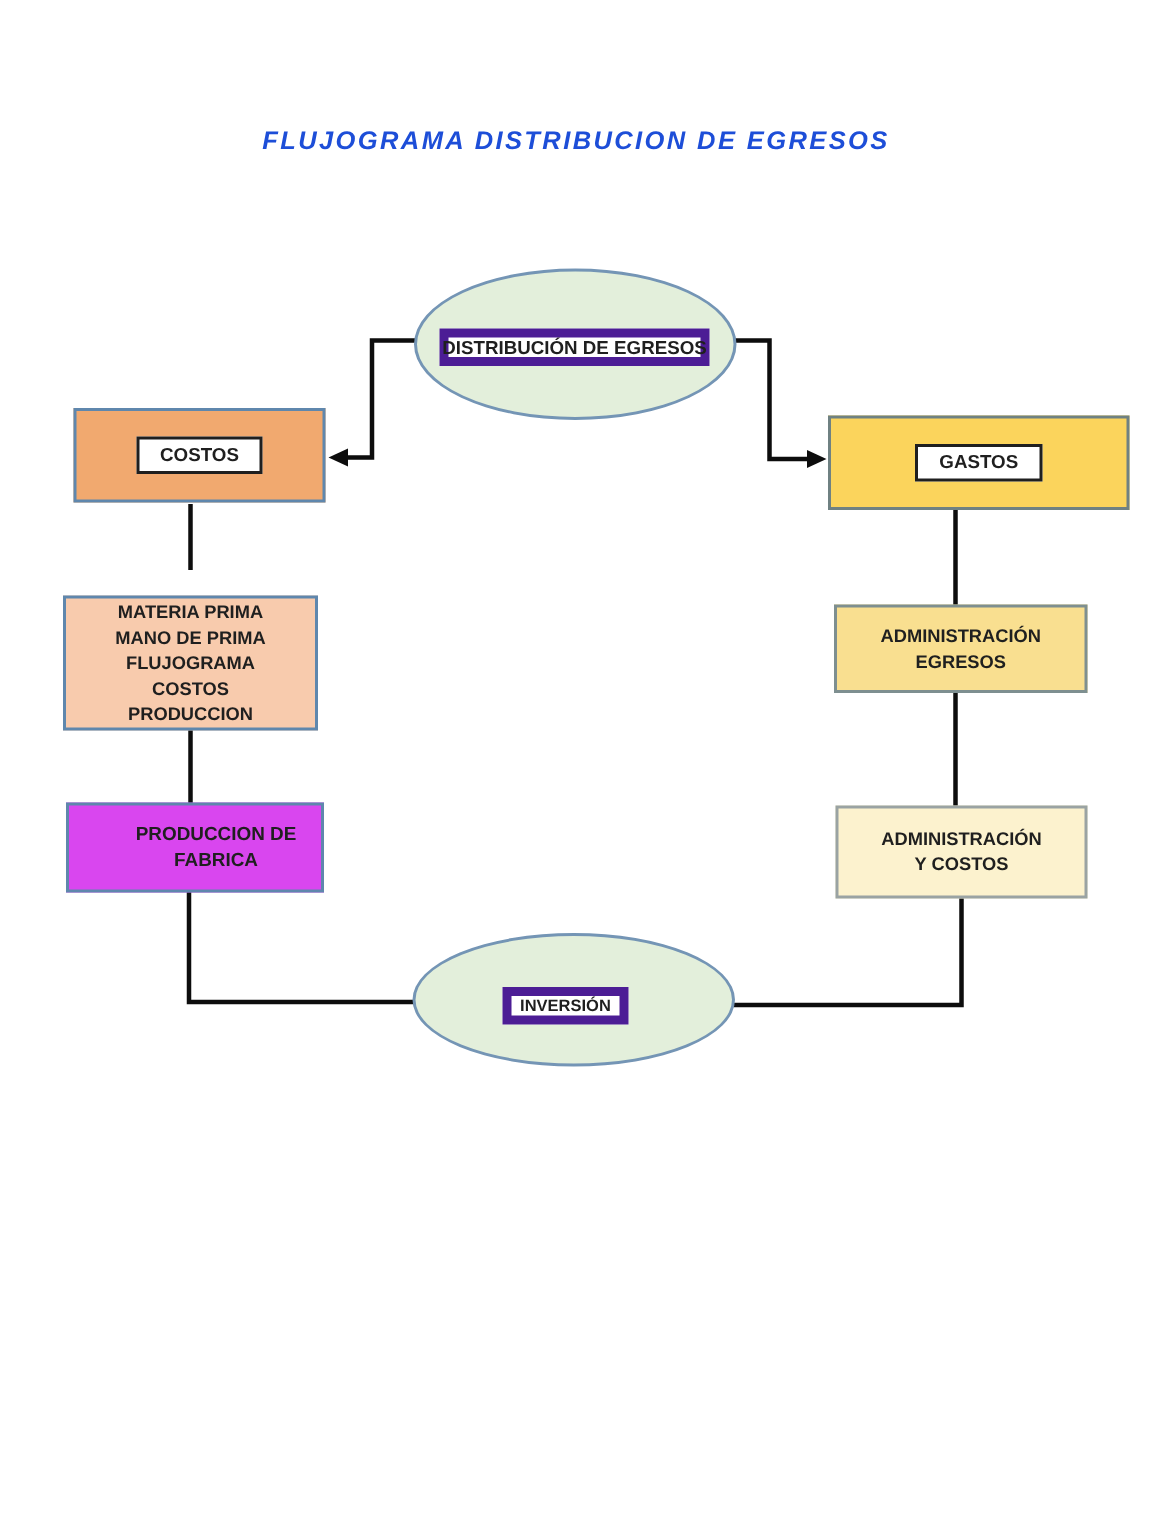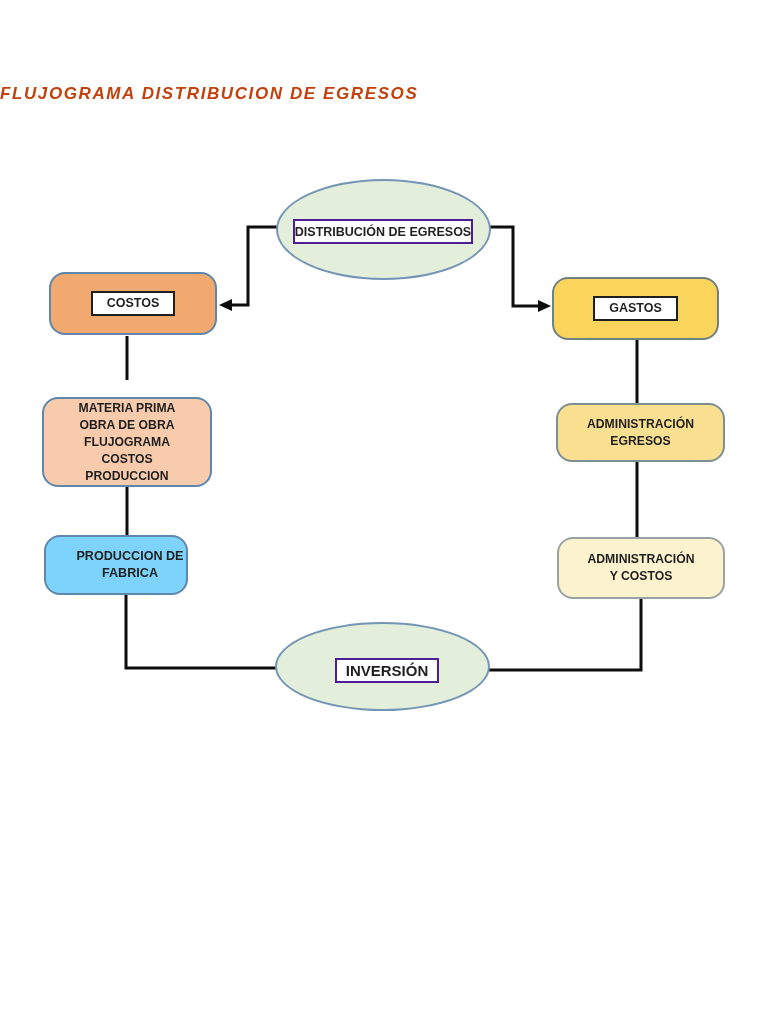--- a/index.html
+++ b/index.html
@@ -1,35 +1,35 @@
 <!DOCTYPE html>
 <html><head>
 <meta charset="utf-8">
 <style>
   html,body{margin:0;padding:0;background:#ffffff;}
   .page{position:relative;width:768px;height:1024px;background:#ffffff;overflow:hidden;
         font-family:"Liberation Sans",sans-serif;color:#1f1f1f;}
-  .title{position:absolute;left:0;right:0;top:84px;
-         font-size:17px;font-weight:bold;font-style:italic;letter-spacing:1.6px;color:#c2410c;}
+  .title{position:absolute;left:0;right:0;top:84px;text-align:center;
+         font-size:17px;font-weight:bold;font-style:italic;letter-spacing:1.6px;color:#1d4ed8;}
   .conn-layer{position:absolute;left:0;top:0;width:768px;height:1024px;pointer-events:none;}
   .ellipse{position:absolute;border-radius:50%;background:#E3EFDB;border:2px solid #7495B5;box-sizing:border-box;}
   .ellipse.top{left:276px;top:179px;width:215px;height:101px;}
   .ellipse.bottom{left:275px;top:622px;width:215px;height:89px;}
-  .label-box{position:absolute;background:#ffffff;border:2px solid #4c1d95;box-sizing:border-box;
+  .label-box{position:absolute;background:#ffffff;border:6px solid #4c1d95;box-sizing:border-box;
              display:flex;align-items:center;justify-content:center;
              font-weight:bold;font-size:12.5px;white-space:nowrap;}
   .lb-distribucion{left:293px;top:219px;width:180px;height:25px;}
-  .lb-inversion{left:335px;top:658px;width:104px;height:25px;font-size:15px;}
+  .lb-inversion{left:335px;top:658px;width:84px;height:25px;font-size:11px;}
   .node{position:absolute;box-sizing:border-box;display:flex;flex-direction:column;
         align-items:center;justify-content:center;font-weight:bold;font-size:12.2px;
-        line-height:17px;text-align:center;border-radius:16px;}
+        line-height:17px;text-align:center;}
   .node-costos{left:49px;top:272px;width:168px;height:63px;background:#F1A96F;border:2px solid #5F87AD;}
   .node-materia{left:42px;top:397px;width:170px;height:90px;background:#F8CBAD;border:2px solid #5F87AD;}
-  .node-produccion{left:44px;top:535px;width:144px;height:60px;background:#7dd3fc;border:2px solid #5F87AD;font-size:12.6px;padding-left:28px;}
-  .node-gastos{left:552px;top:277px;width:167px;height:63px;background:#FBD45C;border:2px solid #6F8182;}
+  .node-produccion{left:44px;top:535px;width:172px;height:60px;background:#d946ef;border:2px solid #5F87AD;font-size:12.6px;padding-left:28px;}
+  .node-gastos{left:552px;top:277px;width:201px;height:63px;background:#FBD45C;border:2px solid #6F8182;}
   .node-adminventas{left:556px;top:403px;width:169px;height:59px;background:#F9DF90;border:2px solid #7E8F90;}
   .node-adminyventas{left:557px;top:537px;width:168px;height:62px;background:#FCF2CE;border:2px solid #9AA3A3;}
   .inner-label{background:#ffffff;border:2px solid #1f1f1f;box-sizing:border-box;
                padding:2px 14px;font-weight:bold;font-size:12.5px;}
 </style>
 </head>
 <body>
 
 <div class="page">
 
@@ -50,21 +50,21 @@
 
   <div class="ellipse top"></div>
   <div class="label-box lb-distribucion">DISTRIBUCIÓN DE EGRESOS</div>
 
   <div class="node node-costos">
     <span class="inner-label">COSTOS</span>
   </div>
 
   <div class="node node-materia">
     <div>MATERIA PRIMA</div>
-    <div>OBRA DE OBRA</div>
+    <div>MANO DE PRIMA</div>
     <div>FLUJOGRAMA</div>
     <div>COSTOS</div>
     <div>PRODUCCION</div>
   </div>
 
   <div class="node node-produccion">
     <div>PRODUCCION DE FABRICA</div>
   </div>
 
   <div class="node node-gastos">

